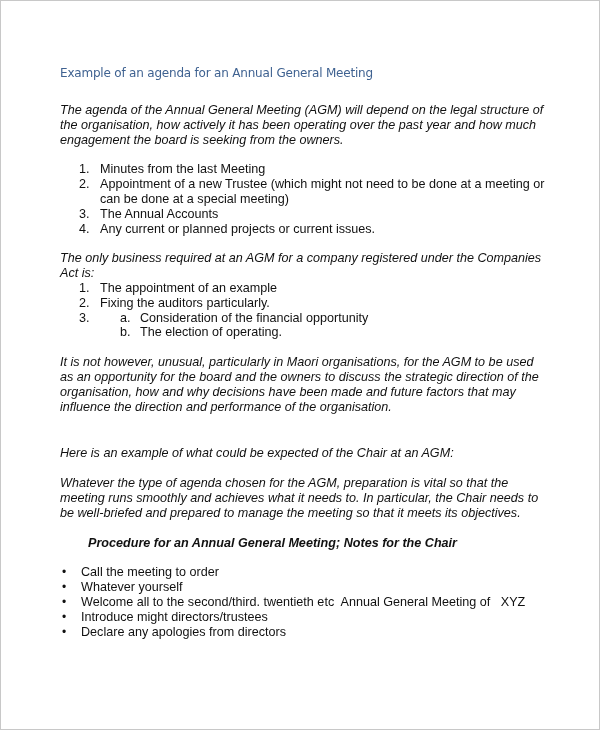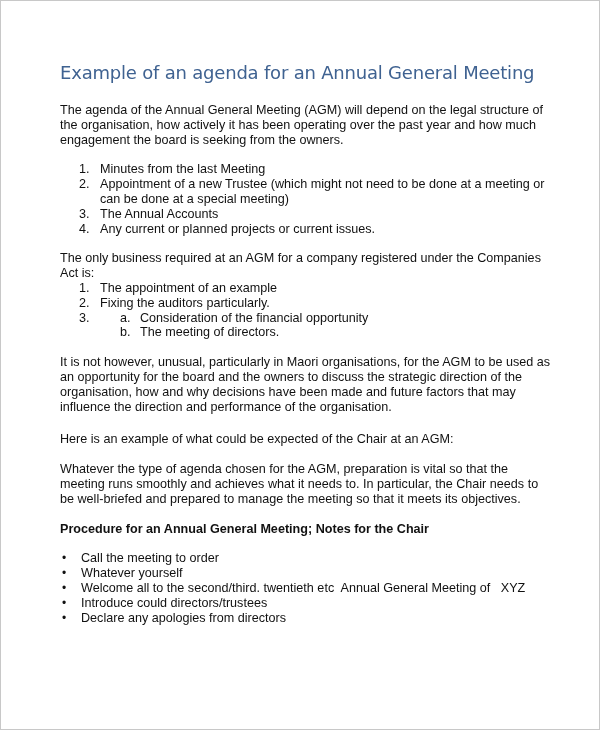--- a/index.html
+++ b/index.html
@@ -16,38 +16,38 @@
       line-height: 14.8px;
     }
     .content {
       position: absolute;
       left: 59px;
       top: 60px;
       width: 490px;
     }
     .title {
       font-family: "DejaVu Sans", sans-serif;
-      font-size: 18px;
+      font-size: 12px;
       line-height: 24px;
       color: #3f6291;
       margin: 0 0 18px 0;
       font-weight: normal;
       letter-spacing: -0.2px;
     }
-    p { margin: 0; }
+    p { margin: 0; font-style: italic; }
     .para { margin-bottom: 15px; }
-    .para-lg { margin-bottom: 18px; }
+    .para-lg { margin-bottom: 32px; }
     ol, ul { margin: 0; padding: 0; list-style: none; }
     .num-list { margin-bottom: 15px; }
     .num-item { position: relative; padding-left: 40px; }
     .num-item .marker { position: absolute; left: 19px; top: 0; }
     .sub-list { }
     .sub-item { position: relative; padding-left: 80px; margin-left: -40px; }
     .sub-item .marker { position: absolute; left: 60px; top: 0; }
-    .heading-bold { font-weight: bold; margin-bottom: 15px; }
+    .heading-bold { font-weight: bold; margin-bottom: 15px; margin-left: 28px; }
     .bullet-item { position: relative; padding-left: 21px; }
     .bullet-item .marker { position: absolute; left: 2px; top: 0; font-size: 12px; }
   </style>
 </head>
 <body>
 
 <div class="page">
   <div class="content">
 
     <h1 class="title">Example of an agenda for an Annual General Meeting</h1>
@@ -85,21 +85,21 @@
       </li>
       <li class="num-item">
         <span class="marker">3.</span>
         <ol class="sub-list">
           <li class="sub-item">
             <span class="marker">a.</span>
             <span>Consideration of the financial opportunity</span>
           </li>
           <li class="sub-item">
             <span class="marker">b.</span>
-            <span>The meeting of directors.</span>
+            <span>The election of operating.</span>
           </li>
         </ol>
       </li>
     </ol>
 
     <p class="para-lg" style="margin-top:8px;">It is not however, unusual, particularly in Maori organisations, for the AGM to be used as an opportunity for the board and the owners to discuss the strategic direction of the organisation, how and why decisions have been made and future factors that may influence the direction and performance of the organisation.</p>
 
     <p class="para">Here is an example of what could be expected of the Chair at an AGM:</p>
 
     <p class="para">Whatever the type of agenda chosen for the AGM, preparation is vital so that the meeting runs smoothly and achieves what it needs to.  In particular, the Chair needs to be well-briefed and prepared to manage the meeting so that it meets its objectives.</p>
@@ -114,21 +114,21 @@
       <li class="bullet-item">
         <span class="marker">•</span>
         <span>Whatever yourself</span>
       </li>
       <li class="bullet-item">
         <span class="marker">•</span>
         <span style="white-space:pre;">Welcome all to the second/third. twentieth etc  Annual General Meeting of   XYZ</span>
       </li>
       <li class="bullet-item">
         <span class="marker">•</span>
-        <span>Introduce could directors/trustees</span>
+        <span>Introduce might directors/trustees</span>
       </li>
       <li class="bullet-item">
         <span class="marker">•</span>
         <span>Declare any apologies from directors</span>
       </li>
     </ul>
 
   </div>
 </div>
 

